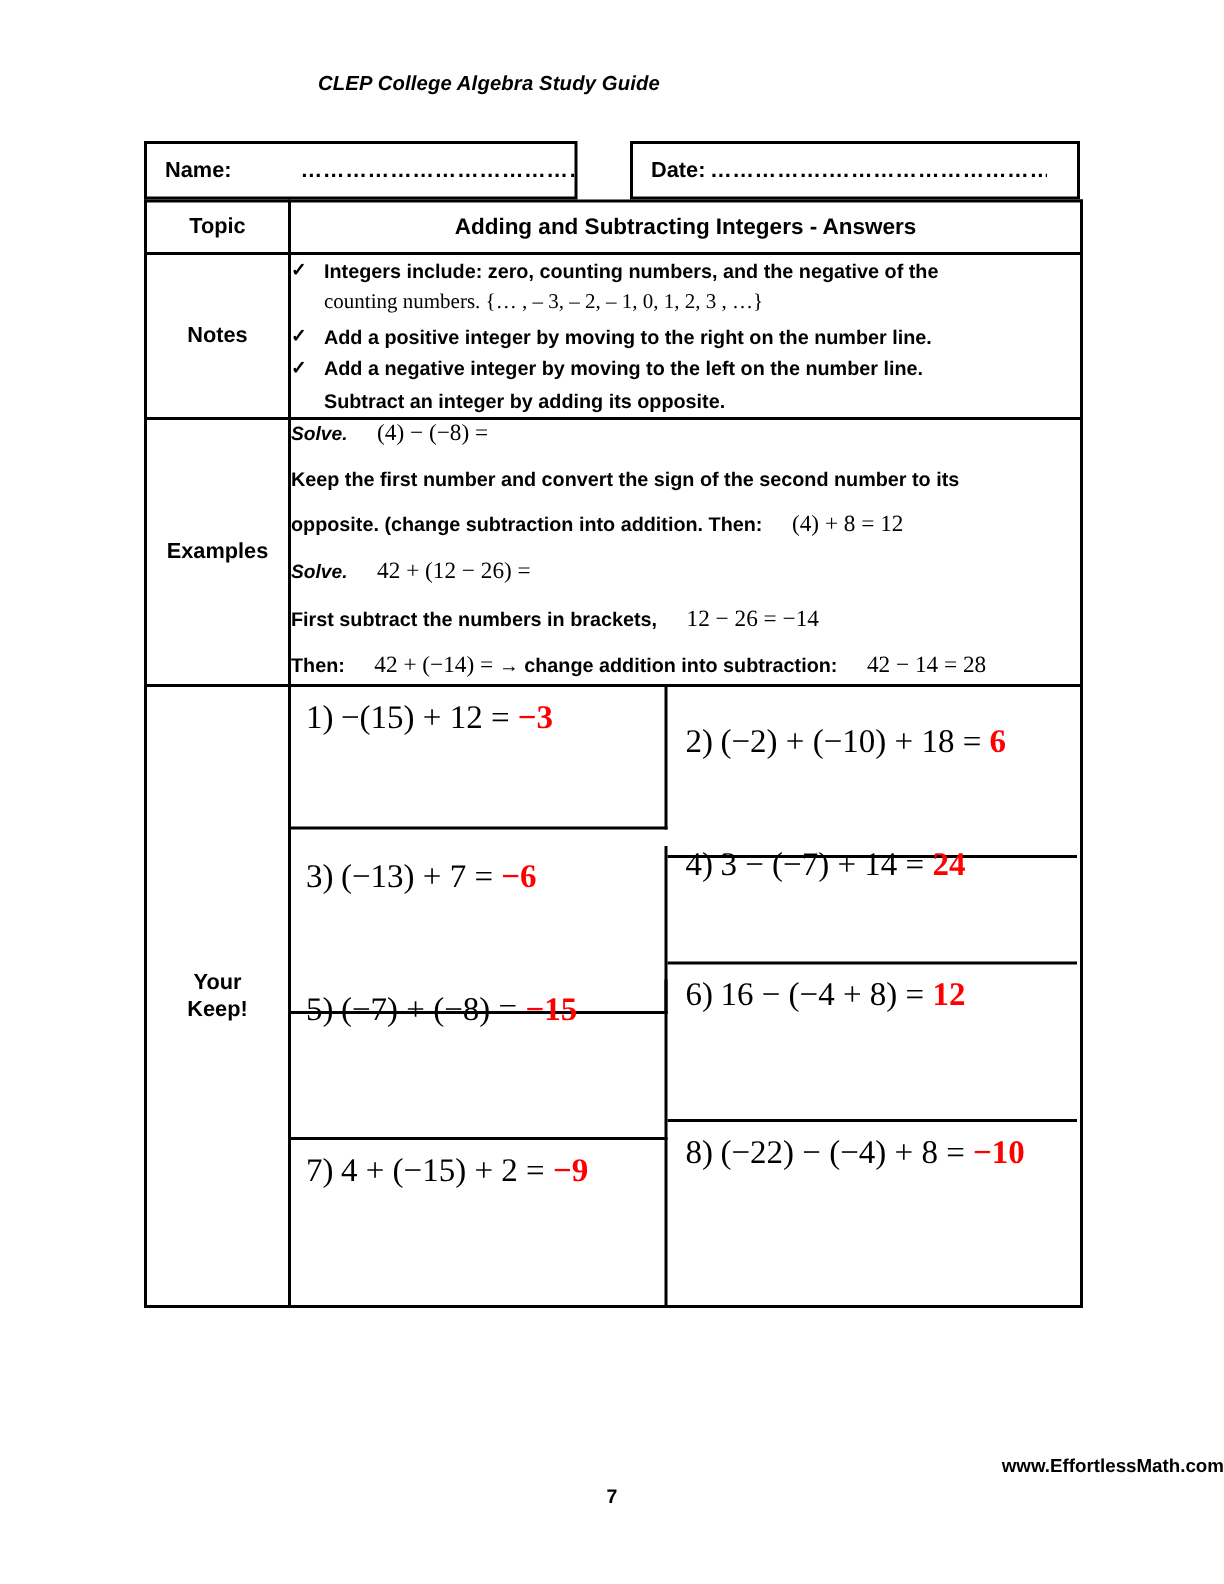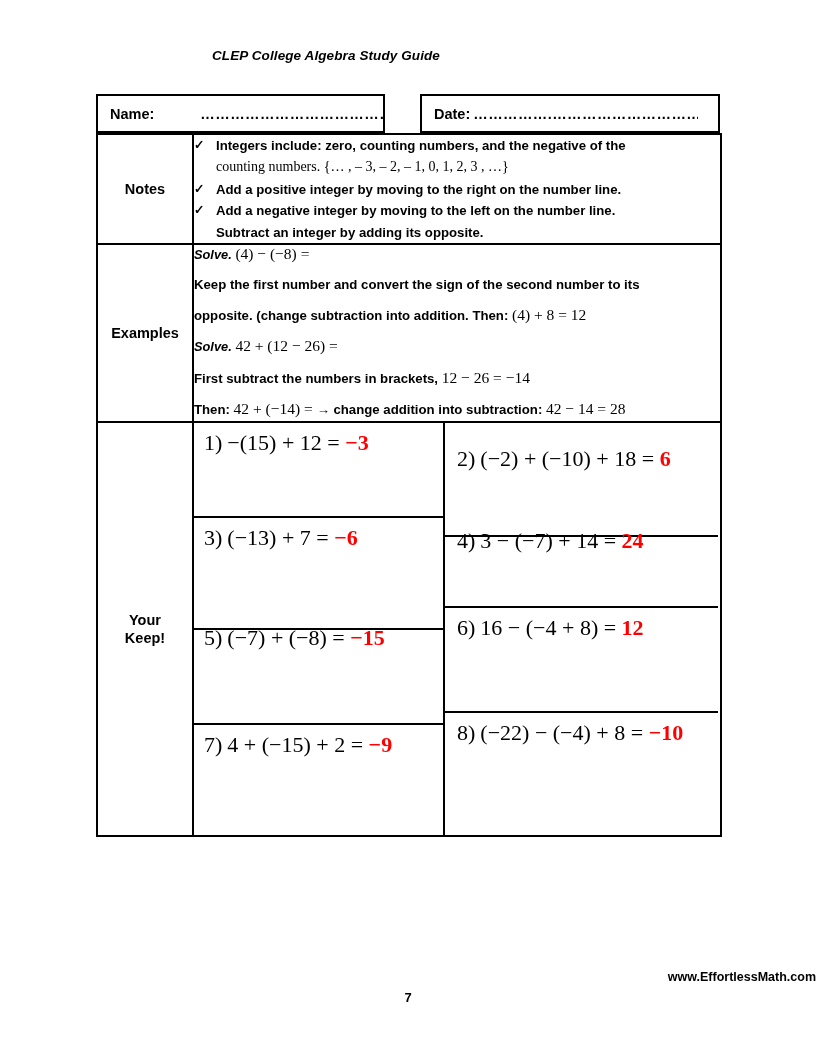--- a/index.html
+++ b/index.html
@@ -125,20 +125,21 @@
   .solve {
     font-style: italic;
     font-weight: bold;
     font-size: 12.8px;
     margin-right: 0;
   }
   .mth {
     font-family: "Liberation Serif", serif;
     font-weight: normal;
     font-size: 15.5px;
+    margin-left: 16px;
   }
 
   
   .yt-cell { padding: 0; height: 412px; vertical-align: middle; }
   .grid-cell { padding: 0; vertical-align: top; position: relative; }
 
   .gridwrap {
     position: relative;
     width: 100%;
     height: 412px;
@@ -193,20 +194,26 @@
   <span class="dots">…………….…………………………….</span>
 </div>
 
 <table class="tbl">
   <colgroup>
       <col style="width:96px">
       <col style="width:528px">
     </colgroup>
   <tbody>
 
+    <tr>
+      <td class="lbl-cell" style="height:34px">Topic</td>
+      <td>
+        <div class="topic-title">Adding and Subtracting Integers - Answers</div>
+      </td>
+    </tr>
 
     <tr>
       <td class="lbl-cell">Notes</td>
       <td class="notes-cell">
 
         <div class="note-line">
           <span class="note-check">✓</span>
           <span class="note-txt">Integers include: zero, counting numbers, and the negative of the</span>
         </div>
         <div class="note-cont setnums">counting numbers. {… , – 3, – 2, – 1, 0, 1, 2, 3 , …}</div>
@@ -262,21 +269,21 @@
       <td class="lbl-cell yt-cell">
         <div>Your</div>
         <div>Keep!</div>
       </td>
       <td class="grid-cell">
         <div class="gridwrap">
 
           <div class="prob prob-col-left" style="top:0px;height:95px">
             <span class="prob-txt"><span class="num">1)</span><span>−(15) + 12 = </span><span class="ans">−3</span></span>
           </div>
-          <div class="prob prob-col-left" style="top:95px;height:112px">
+          <div class="prob prob-col-left" style="top:106px;height:112px">
             <span class="prob-txt"><span class="num">3)</span><span>(−13) + 7 = </span><span class="ans">−6</span></span>
           </div>
           <div class="prob prob-col-left" style="top:195px;height:107px">
             <span class="prob-txt"><span class="num">5)</span><span>(−7) + (−8) = </span><span class="ans">−15</span></span>
           </div>
           <div class="prob prob-col-left last" style="top:302px;height:110px">
             <span class="prob-txt"><span class="num">7)</span><span>4 + (−15) + 2 = </span><span class="ans">−9</span></span>
           </div>
 
           <div class="prob prob-col-right" style="top:16px;height:98px">

